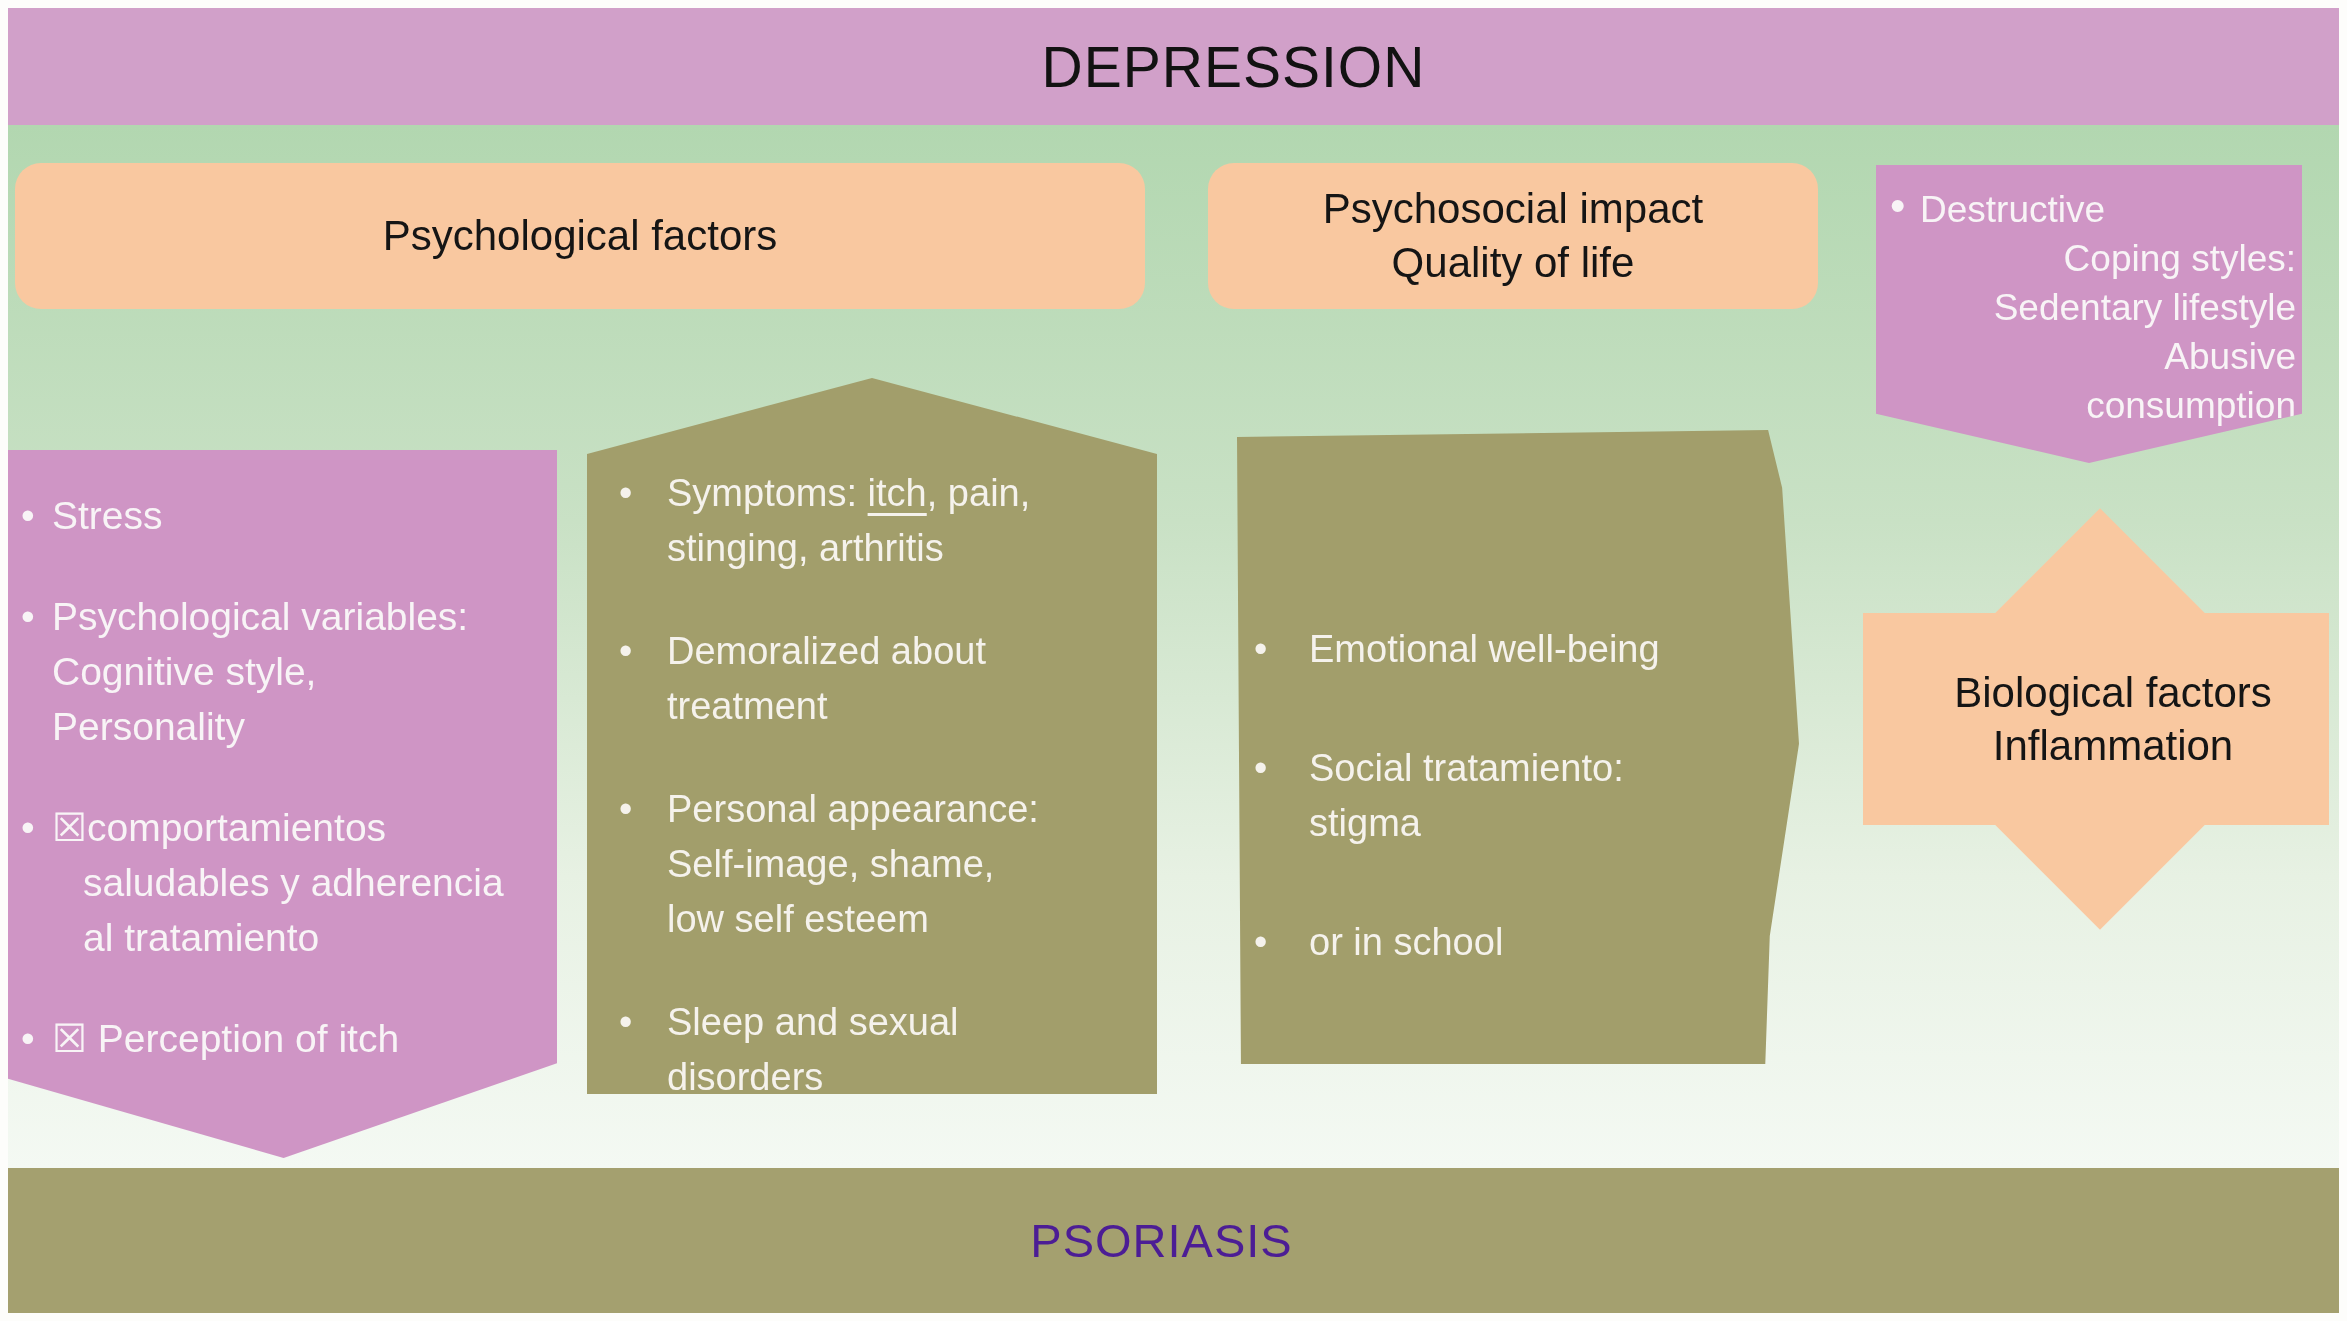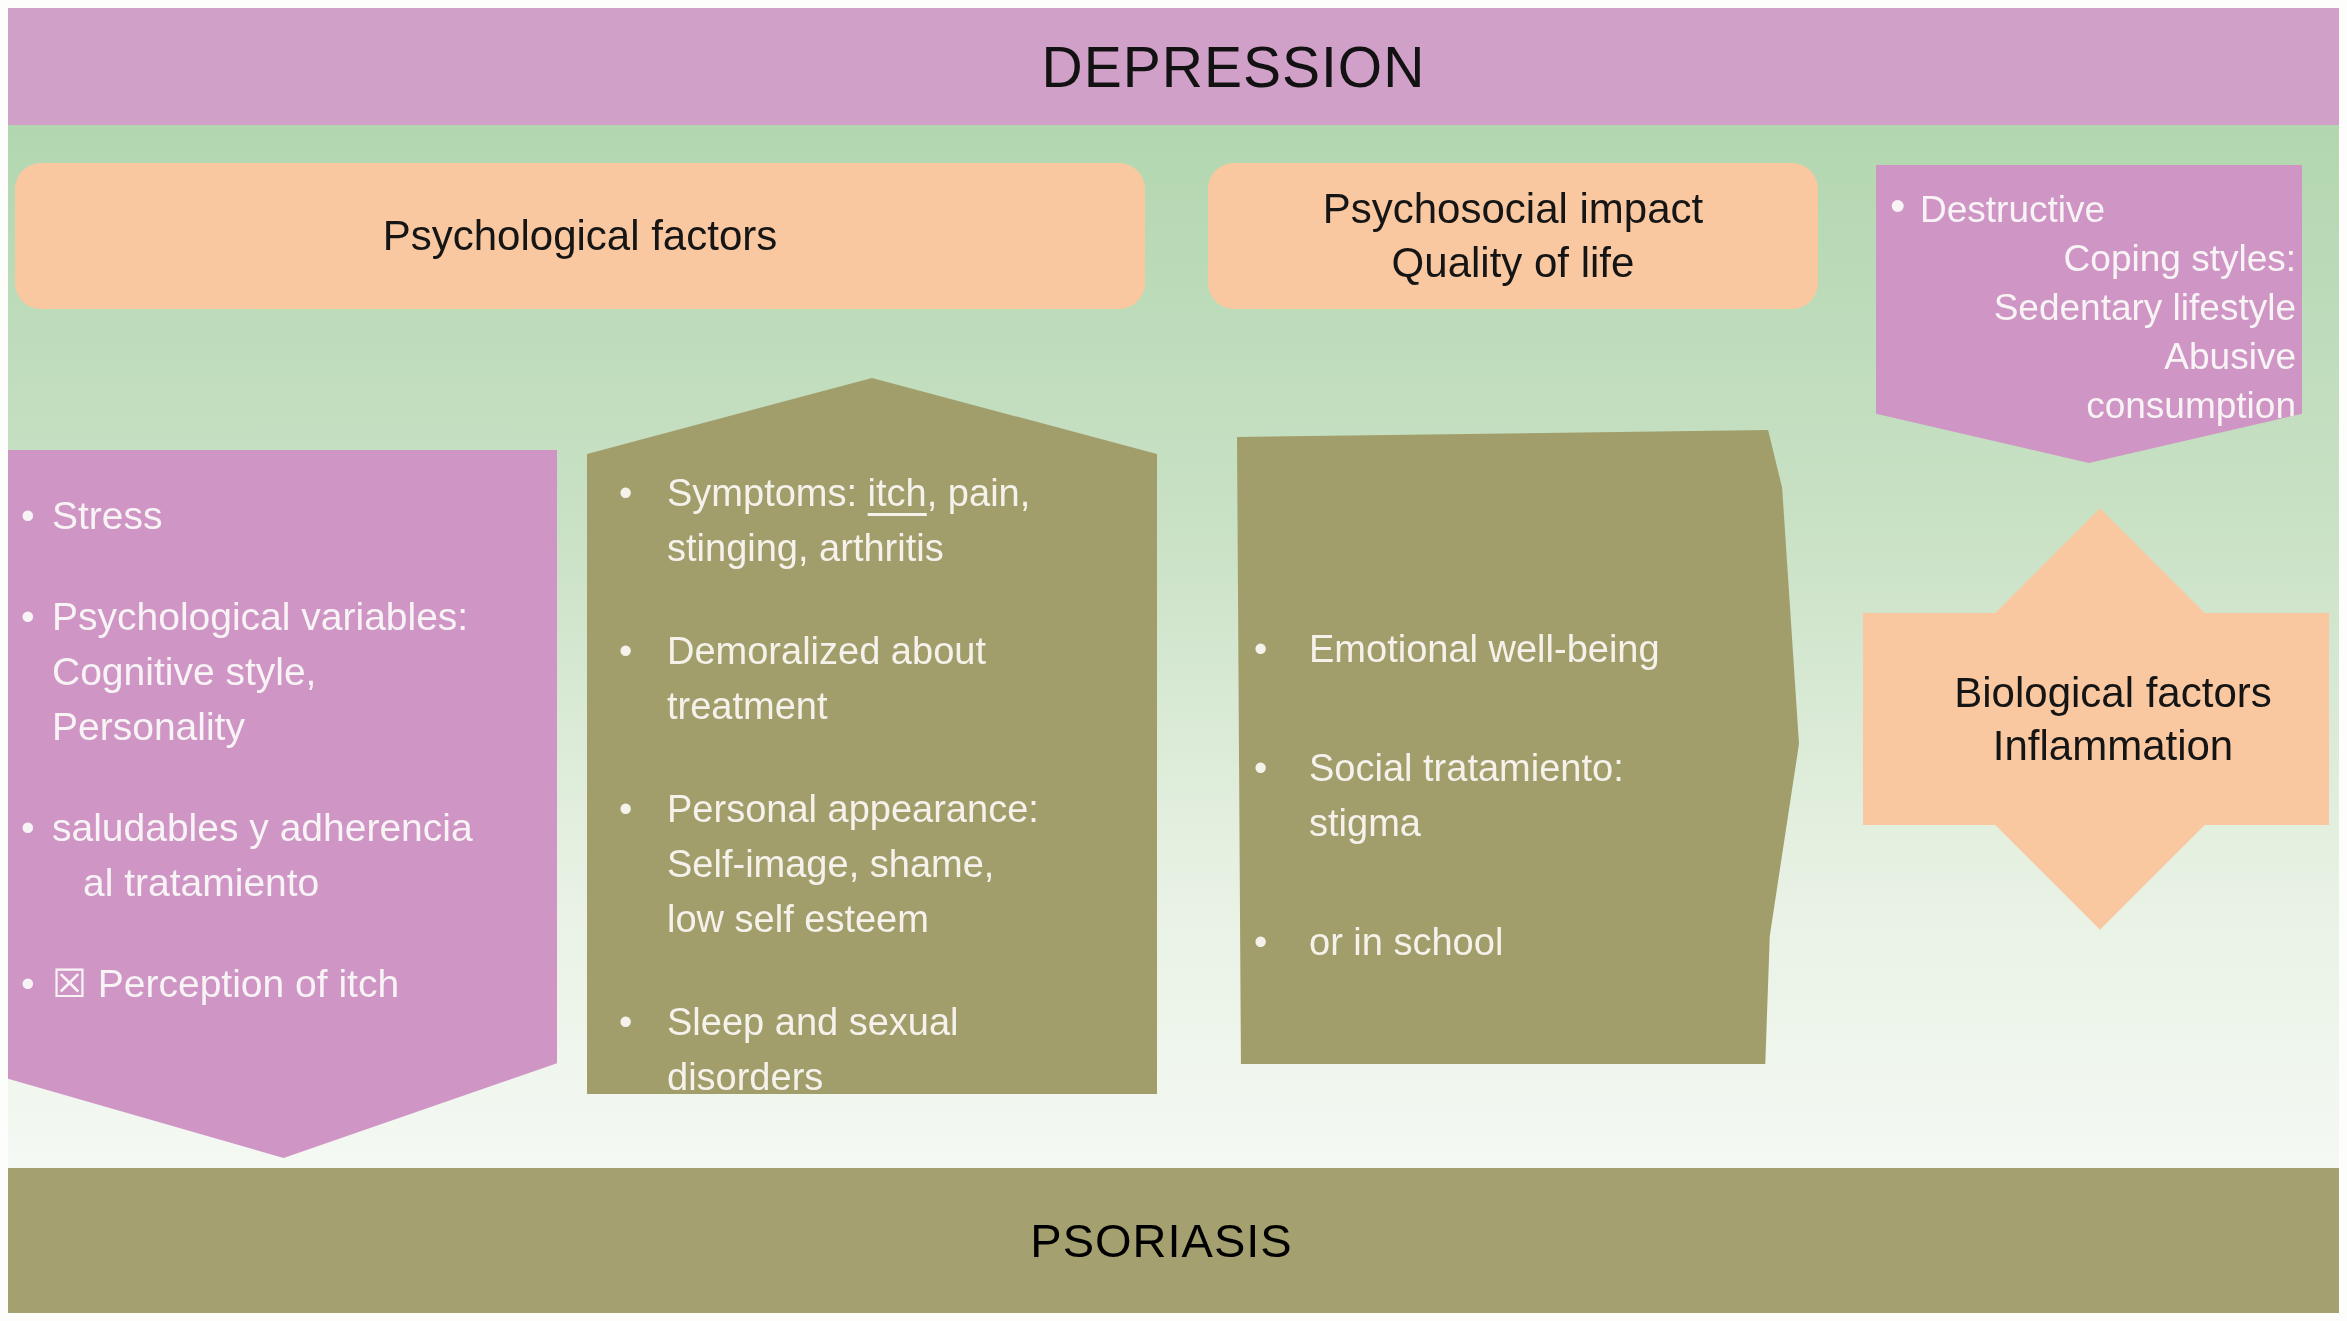--- a/index.html
+++ b/index.html
@@ -22,21 +22,21 @@
   }
   .green-field{
     position:absolute;left:8px;top:125px;width:2331px;height:1043px;
     background:linear-gradient(180deg,#b2d7b0 0%,#c9e1c5 38%,#e7f1e3 72%,#f4f9f3 100%);
   }
   .footer-bar{
     position:absolute;left:8px;top:1168px;width:2331px;height:145px;
     background:#a4a06f;
     display:flex;align-items:center;justify-content:center;
   }
-  .footer-bar .title{font-size:47px;color:#000000;letter-spacing:1px;transform:translateX(-30px);margin-left:36px;}
+  .footer-bar .title{font-size:47px;color:#4c1d95;letter-spacing:1px;transform:translateX(-30px);margin-left:36px;}
 
   
   .orange-box{
     position:absolute;background:#f9c8a0;border-radius:26px;
     display:flex;flex-direction:column;align-items:center;justify-content:center;
     color:#151515;font-size:42px;line-height:54px;text-align:center;
   }
   .box-psych{left:15px;top:163px;width:1130px;height:146px;}
   .box-impact{left:1208px;top:163px;width:610px;height:146px;}
 
@@ -139,20 +139,21 @@
       <div class="line">Stress</div>
     </div>
     <div class="li">
       <span class="b">•</span>
       <div class="line">Psychological variables:</div>
       <div class="line">Cognitive style,</div>
       <div class="line">Personality</div>
     </div>
     <div class="li hang">
       <span class="b">•</span>
+      <div class="line">☒comportamientos</div>
       <div class="line">saludables y adherencia</div>
       <div class="line">al tratamiento</div>
     </div>
     <div class="li">
       <span class="b">•</span>
       <div class="line">☒ Perception of itch</div>
     </div>
   </div>
 
   <div class="olive mid-panel">

